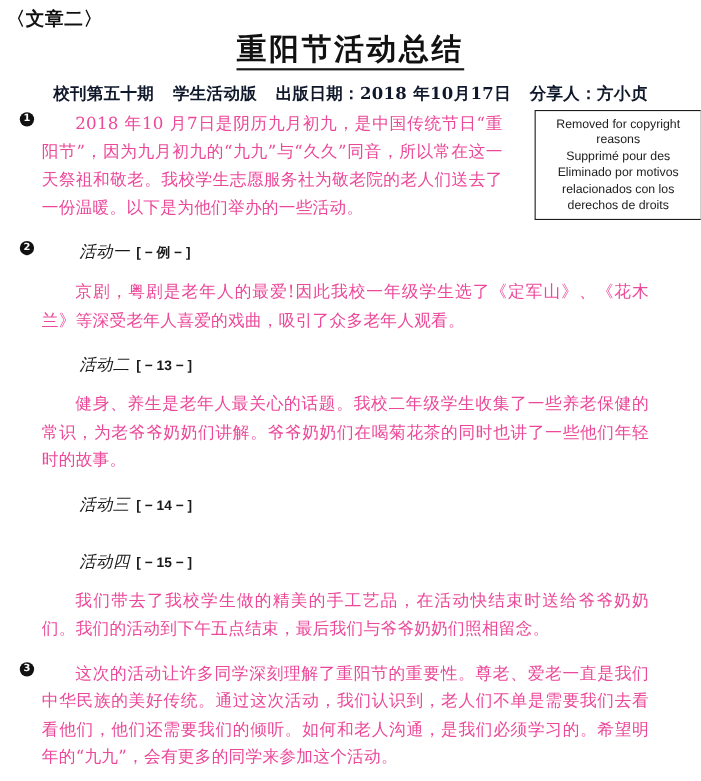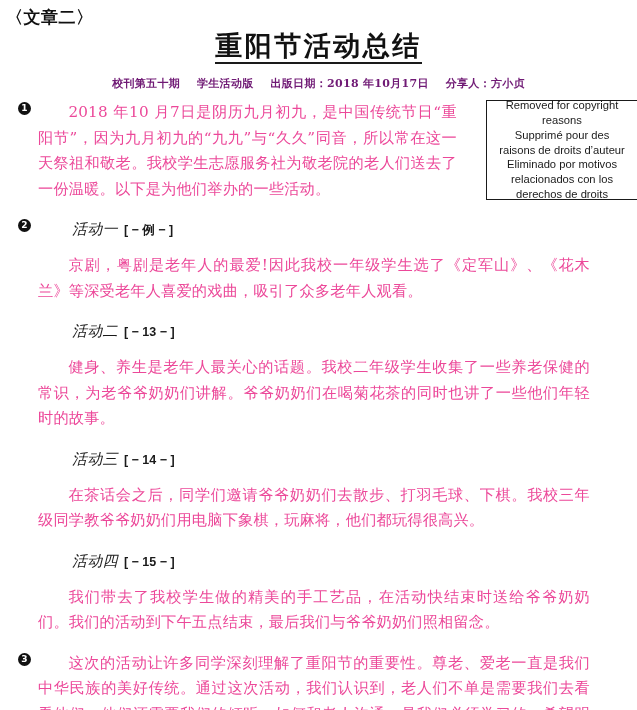--- a/index.html
+++ b/index.html
@@ -55,23 +55,23 @@
     color: #111;
   }
 
   
   .masthead {
     position: absolute;
     left: 0;
     top: 76px;
     width: 637px;
     text-align: center;
-    font-size: 11px;
-    font-weight: 700;
-    color: #701a75;
+    font-size: 15px;
+    font-weight: 700;
+    color: #0f172a;
     letter-spacing: 0.3px;
   }
   .masthead .seg { display: inline-block; }
   .masthead .gap { display: inline-block; width: 17px; }
 
   
   .copyright-box {
     position: absolute;
     left: 458px;
     top: 100px;
@@ -171,21 +171,20 @@
   </div>
 
   <div class="masthead">
     <span class="seg">校刊第五十期</span><span class="gap"></span><span class="seg">学生活动版</span><span class="gap"></span><span class="seg">出版日期：2018 年10月17日</span><span class="gap"></span><span class="seg">分享人：方小贞</span>
   </div>
 
   <div class="copyright-box">
     <span class="cline">Removed for copyright</span>
     <span class="cline">reasons</span>
     <span class="cline">Supprimé pour des</span>
-    <span class="cline">raisons de droits d’auteur</span>
     <span class="cline">Eliminado por motivos</span>
     <span class="cline">relacionados con los</span>
     <span class="cline">derechos de droits</span>
   </div>
 
   <div class="content">
 
     <div class="block">
       <span class="marker">1</span>
       <p class="para narrow">2018 年10 月7日是阴历九月初九，是中国传统节日“重阳节”，因为九月初九的“九九”与“久久”同音，所以常在这一天祭祖和敬老。我校学生志愿服务社为敬老院的老人们送去了一份温暖。以下是为他们举办的一些活动。</p>
@@ -212,21 +211,20 @@
       <p class="para">健身、养生是老年人最关心的话题。我校二年级学生收集了一些养老保健的常识，为老爷爷奶奶们讲解。爷爷奶奶们在喝菊花茶的同时也讲了一些他们年轻时的故事。</p>
     </div>
 
     <div class="sp-md"></div>
 
     <div class="block">
       <div class="act-head">
         <span class="act-name">活动三</span><span class="act-ref">[ − 14 − ]</span>
       </div>
       <div class="sp-sm"></div>
-      <p class="para">在茶话会之后，同学们邀请爷爷奶奶们去散步、打羽毛球、下棋。我校三年级同学教爷爷奶奶们用电脑下象棋，玩麻将，他们都玩得很高兴。</p>
     </div>
 
     <div class="sp-md"></div>
 
     <div class="block">
       <div class="act-head">
         <span class="act-name">活动四</span><span class="act-ref">[ − 15 − ]</span>
       </div>
       <div class="sp-sm"></div>
       <p class="para">我们带去了我校学生做的精美的手工艺品，在活动快结束时送给爷爷奶奶们。我们的活动到下午五点结束，最后我们与爷爷奶奶们照相留念。</p>

